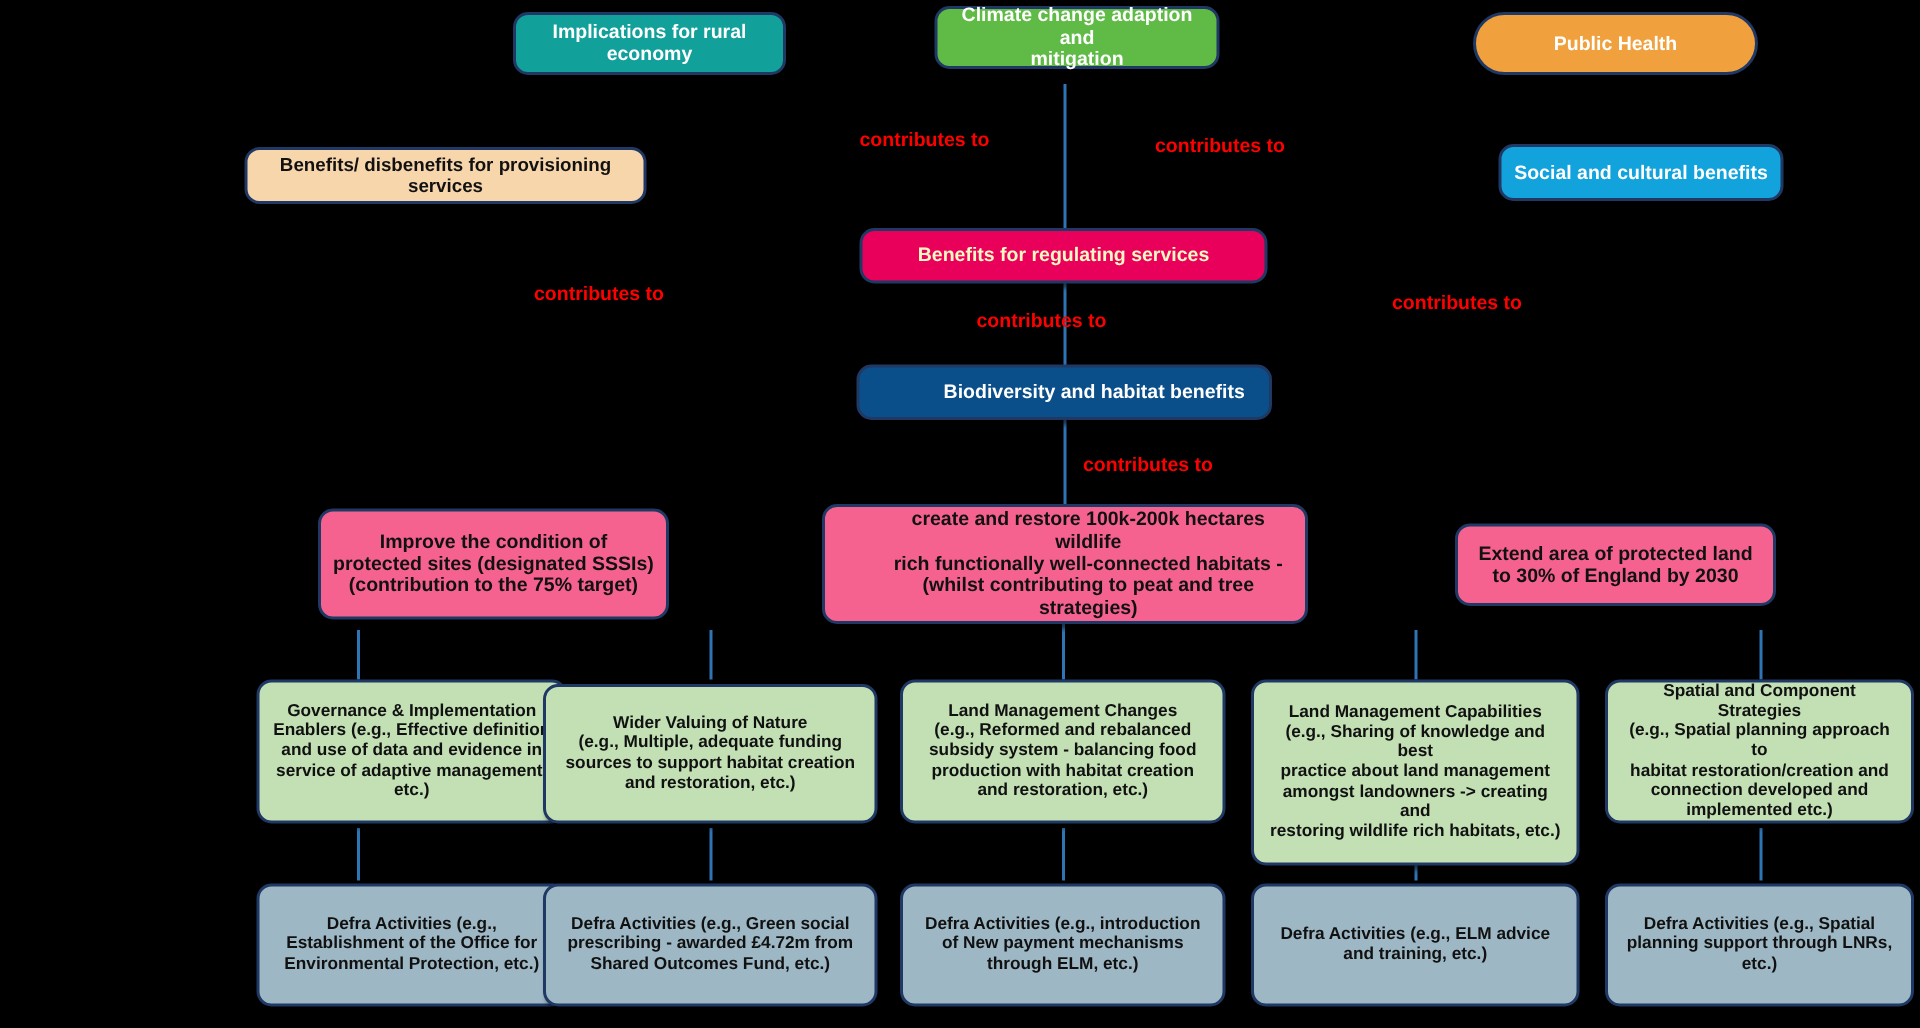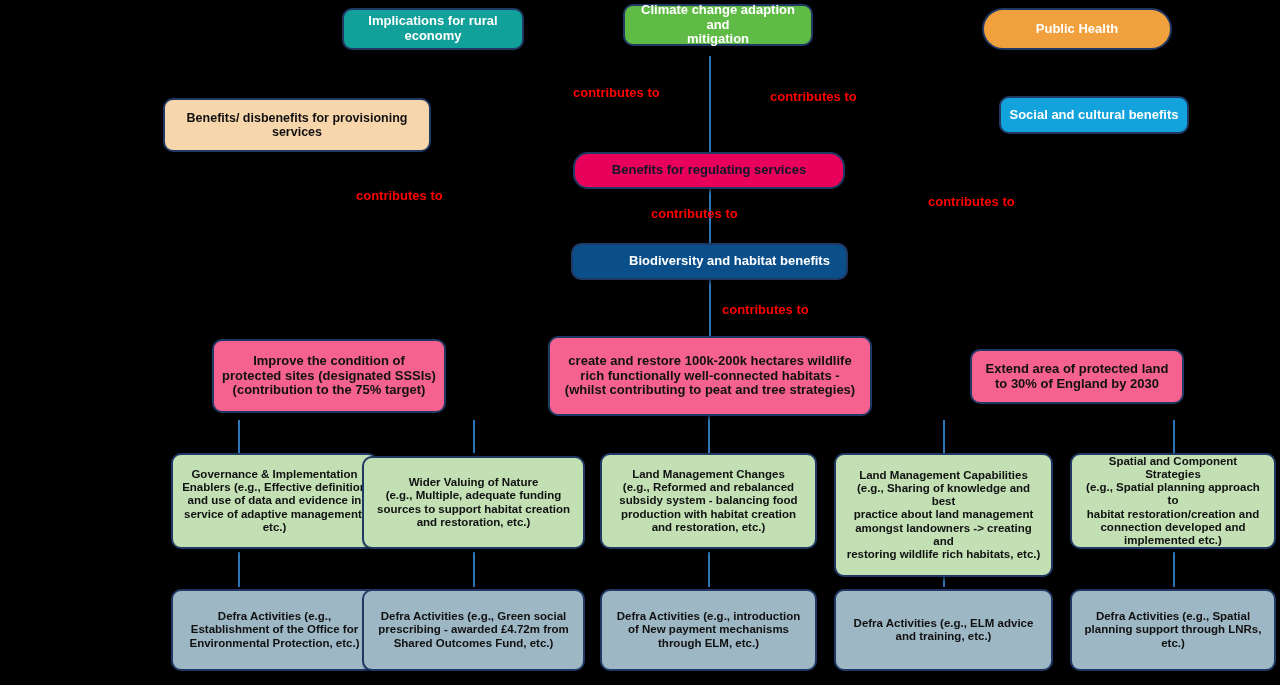--- a/index.html
+++ b/index.html
@@ -39,21 +39,21 @@
     display: block;
     width: 100%;
     white-space: pre-line;
   }
   
   .teal   { background: #12A09A; color: #ffffff; }
   .green  { background: #5FBB46; color: #ffffff; }
   .orange { background: #F0A03C; color: #ffffff; }
   .peach  { background: #F8D6AC; color: #111111; }
   .cyan   { background: #12A2DC; color: #ffffff; }
-  .magenta{ background: #E8005A; color: #0f172a; border-radius: 15px; }
+  .magenta{ background: #E8005A; color: #fef9c3; }
   .navy   { background: #0B4F8A; color: #ffffff; padding-left: 48px; }
   .pink   { background: #F5628F; color: #111111; }
   .mint   { background: #C2E0B4; color: #111111; border-color:#1f3864; }
   .slate  { background: #9DB7C4; color: #111111; border-color:#1f3864; }
 
   .edge-label {
     position: absolute;
     color: #FF0000;
     font-weight: bold;
     font-size: 13px;
@@ -91,21 +91,21 @@
 
   <div class="node green" style="left:623px; top:4px; width:190px; height:42px; font-size:13px;">
     <span class="txt">Climate change adaption and
 mitigation</span>
   </div>
 
   <div class="node orange" style="left:982px; top:8px; width:190px; height:42px; font-size:13px;border-radius:21px;">
     <span class="txt">Public Health</span>
   </div>
 
-  <div class="node peach" style="left:163px; top:98px; width:268px; height:54px; font-size:12.5px;">
+  <div class="node peach" style="left:163px; top:98px; width:268px; height:38px; font-size:12.5px;">
     <span class="txt">Benefits/ disbenefits for provisioning
 services</span>
   </div>
 
   <div class="node cyan" style="left:999px; top:96px; width:190px; height:38px; font-size:13px;">
     <span class="txt">Social and cultural benefits</span>
   </div>
 
   <div class="node magenta" style="left:573px; top:152px; width:272px; height:37px; font-size:13px;">
     <span class="txt">Benefits for regulating services</span>
@@ -114,21 +114,21 @@
   <div class="node navy" style="left:571px; top:243px; width:277px; height:37px; font-size:13px;">
     <span class="txt">Biodiversity and habitat benefits</span>
   </div>
 
   <div class="node pink" style="left:212px; top:339px; width:234px; height:74px; font-size:13px;">
     <span class="txt">Improve the condition of
 protected sites (designated SSSIs)
 (contribution to the 75% target)</span>
   </div>
 
-  <div class="node pink" style="left:548px; top:336px; width:324px; height:80px; font-size:13px;">
+  <div class="node pink" style="left:548px; top:336px; width:324px; height:80px; font-size:13px;padding-left:39px;">
     <span class="txt">create and restore 100k-200k hectares wildlife
 rich functionally well-connected habitats -
 (whilst contributing to peat and tree strategies)</span>
   </div>
 
   <div class="node pink" style="left:970px; top:349px; width:214px; height:55px; font-size:13px;">
     <span class="txt">Extend area of protected land
 to 30% of England by 2030</span>
   </div>
 

